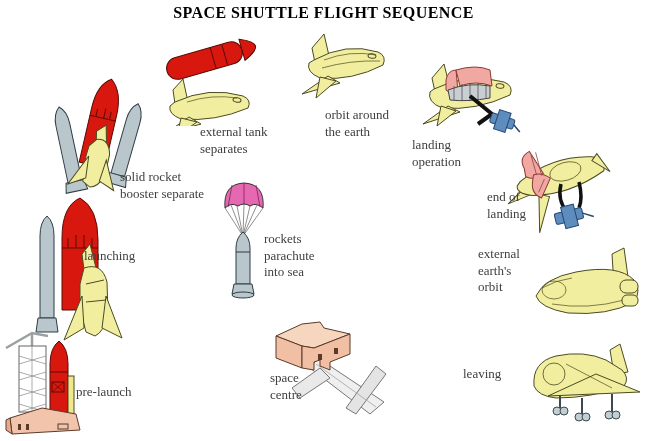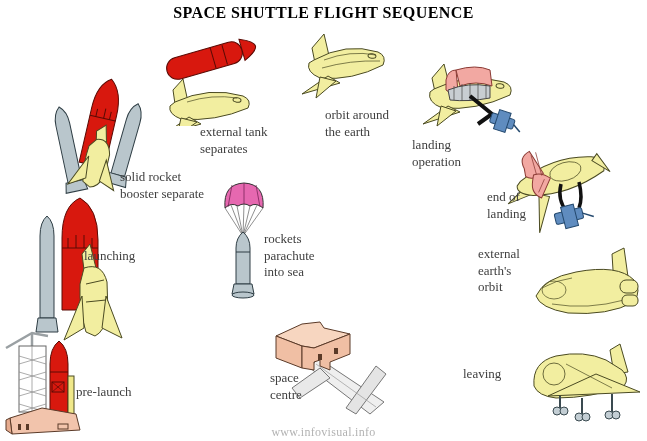--- a/index.html
+++ b/index.html
@@ -246,15 +246,14 @@
 parachute
 into sea</div>
   <div class="lbl" style="left:478px;top:246px">external
 earth's
 orbit</div>
   <div class="lbl" style="left:76px;top:384px">pre-launch</div>
   <div class="lbl" style="left:270px;top:370px">space
 centre</div>
   <div class="lbl" style="left:463px;top:366px">leaving</div>
 
-  <div class="watermark">www.infovisual.info</div>
 
 </div>
 
 </body></html>

